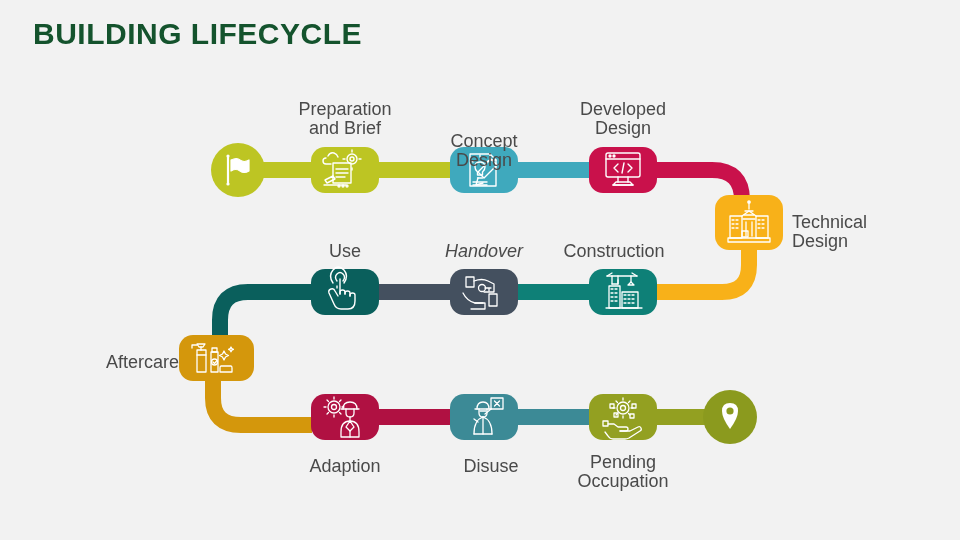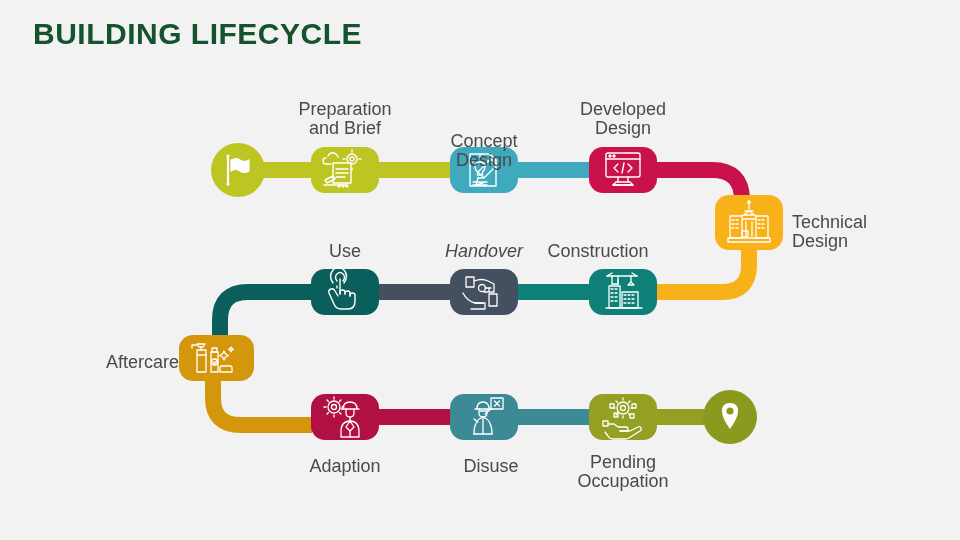--- a/index.html
+++ b/index.html
@@ -280,21 +280,21 @@
 
 <div class="node-label" style="left:424px; top:84px; width:120px;margin-top:48px;">Concept
 Design</div>
 
 <div class="node-label" style="left:563px; top:100px; width:120px;">Developed
 Design</div>
 
 <div class="node-label right-side" style="left:792px; top:202px; width:110px;margin-top:11px;">Technical
 Design</div>
 
-<div class="node-label" style="left:538px; top:242px; width:120px;">Construction</div>
+<div class="node-label" style="left:554px; top:242px; width:120px;">Construction</div>
 
 <div class="node-label" style="left:424px; top:242px; width:120px;font-style:italic;">Handover</div>
 
 <div class="node-label" style="left:285px; top:242px; width:120px;">Use</div>
 
 <div class="node-label left-side" style="left:106px; top:353px; width:80px;">Aftercare</div>
 
 <div class="node-label" style="left:285px; top:457px; width:120px;text-align:center;">Adaption</div>
 
 <div class="node-label" style="left:431px; top:457px; width:120px;">Disuse</div>

